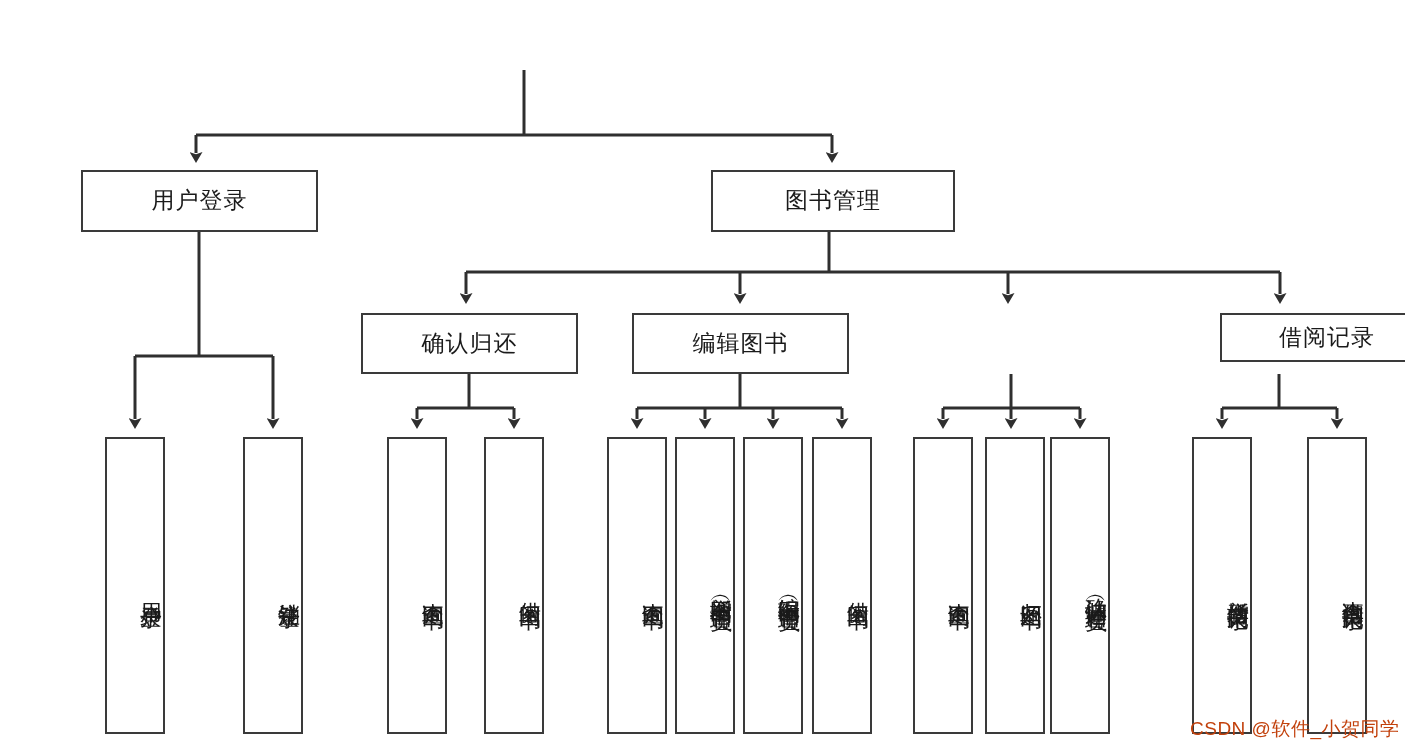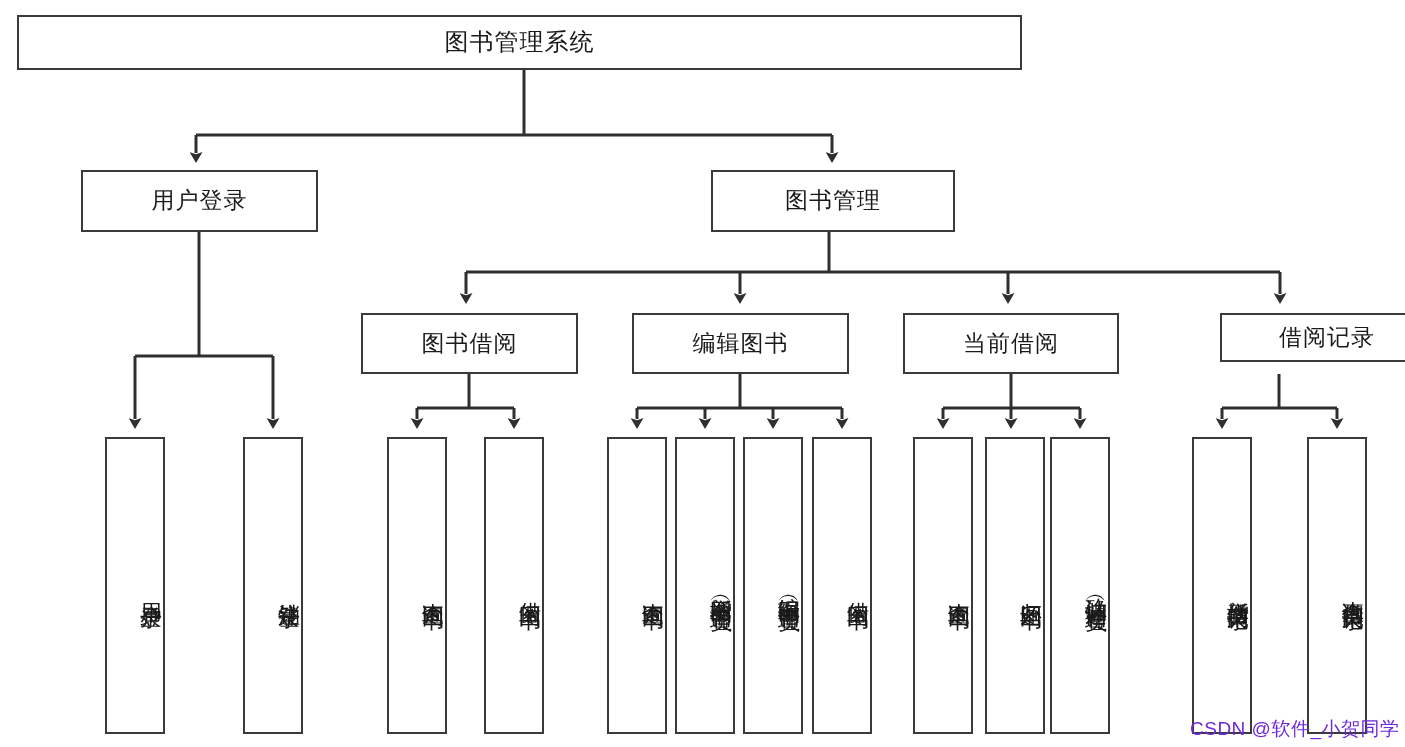--- a/index.html
+++ b/index.html
@@ -57,21 +57,21 @@
   }
   .node-v .vtext {
     writing-mode: vertical-rl;
     text-orientation: upright;
     display: block;
     max-height: 284px;
   }
   .watermark {
     position: absolute;
     font-size: 19px;
-    color: #6d28d9;
+    color: #c2410c;
     white-space: nowrap;
     letter-spacing: 0.5px;
   }
 </style>
 </head>
 <body>
 
 <div id="diagram-root">
 
   <svg id="edge-layer" viewBox="0 0 1405 747" width="1405" height="747" xmlns="http://www.w3.org/2000/svg">
@@ -117,39 +117,33 @@
       <path d="M1011,408 L1011,419" marker-end="url(#arrow)"></path>
       <path d="M1080,408 L1080,419" marker-end="url(#arrow)"></path>
 
       <path d="M1279,374 L1279,408"></path>
       <path d="M1222,408 L1337,408"></path>
       <path d="M1222,408 L1222,419" marker-end="url(#arrow)"></path>
       <path d="M1337,408 L1337,419" marker-end="url(#arrow)"></path>
     </g>
   </svg>
 
-  <div class="node node-h node-root" style="left:17px; top:15px; width:1005px; height:55px;">
-    <span>图书管理系统</span>
-  </div>
 
   <div class="node node-h" style="left:81px; top:170px; width:237px; height:62px;">
     <span>用户登录</span>
   </div>
   <div class="node node-h" style="left:711px; top:170px; width:244px; height:62px;">
     <span>图书管理</span>
   </div>
 
   <div class="node node-h" style="left:361px; top:313px; width:217px; height:61px;">
-    <span>图书借阅</span>
+    <span>确认归还</span>
   </div>
   <div class="node node-h" style="left:632px; top:313px; width:217px; height:61px;">
     <span>编辑图书</span>
-  </div>
-  <div class="node node-h" style="left:903px; top:313px; width:216px; height:61px;">
-    <span>当前借阅</span>
   </div>
   <div class="node node-h" style="left:1220px; top:313px; width:214px; height:49px;">
     <span>借阅记录</span>
   </div>
 
   <div class="node node-v" style="left:105px; top:437px; width:60px; height:297px;">
     <span class="vtext">用户登录</span>
   </div>
   <div class="node node-v" style="left:243px; top:437px; width:60px; height:297px;">
     <span class="vtext">注销登录</span>

